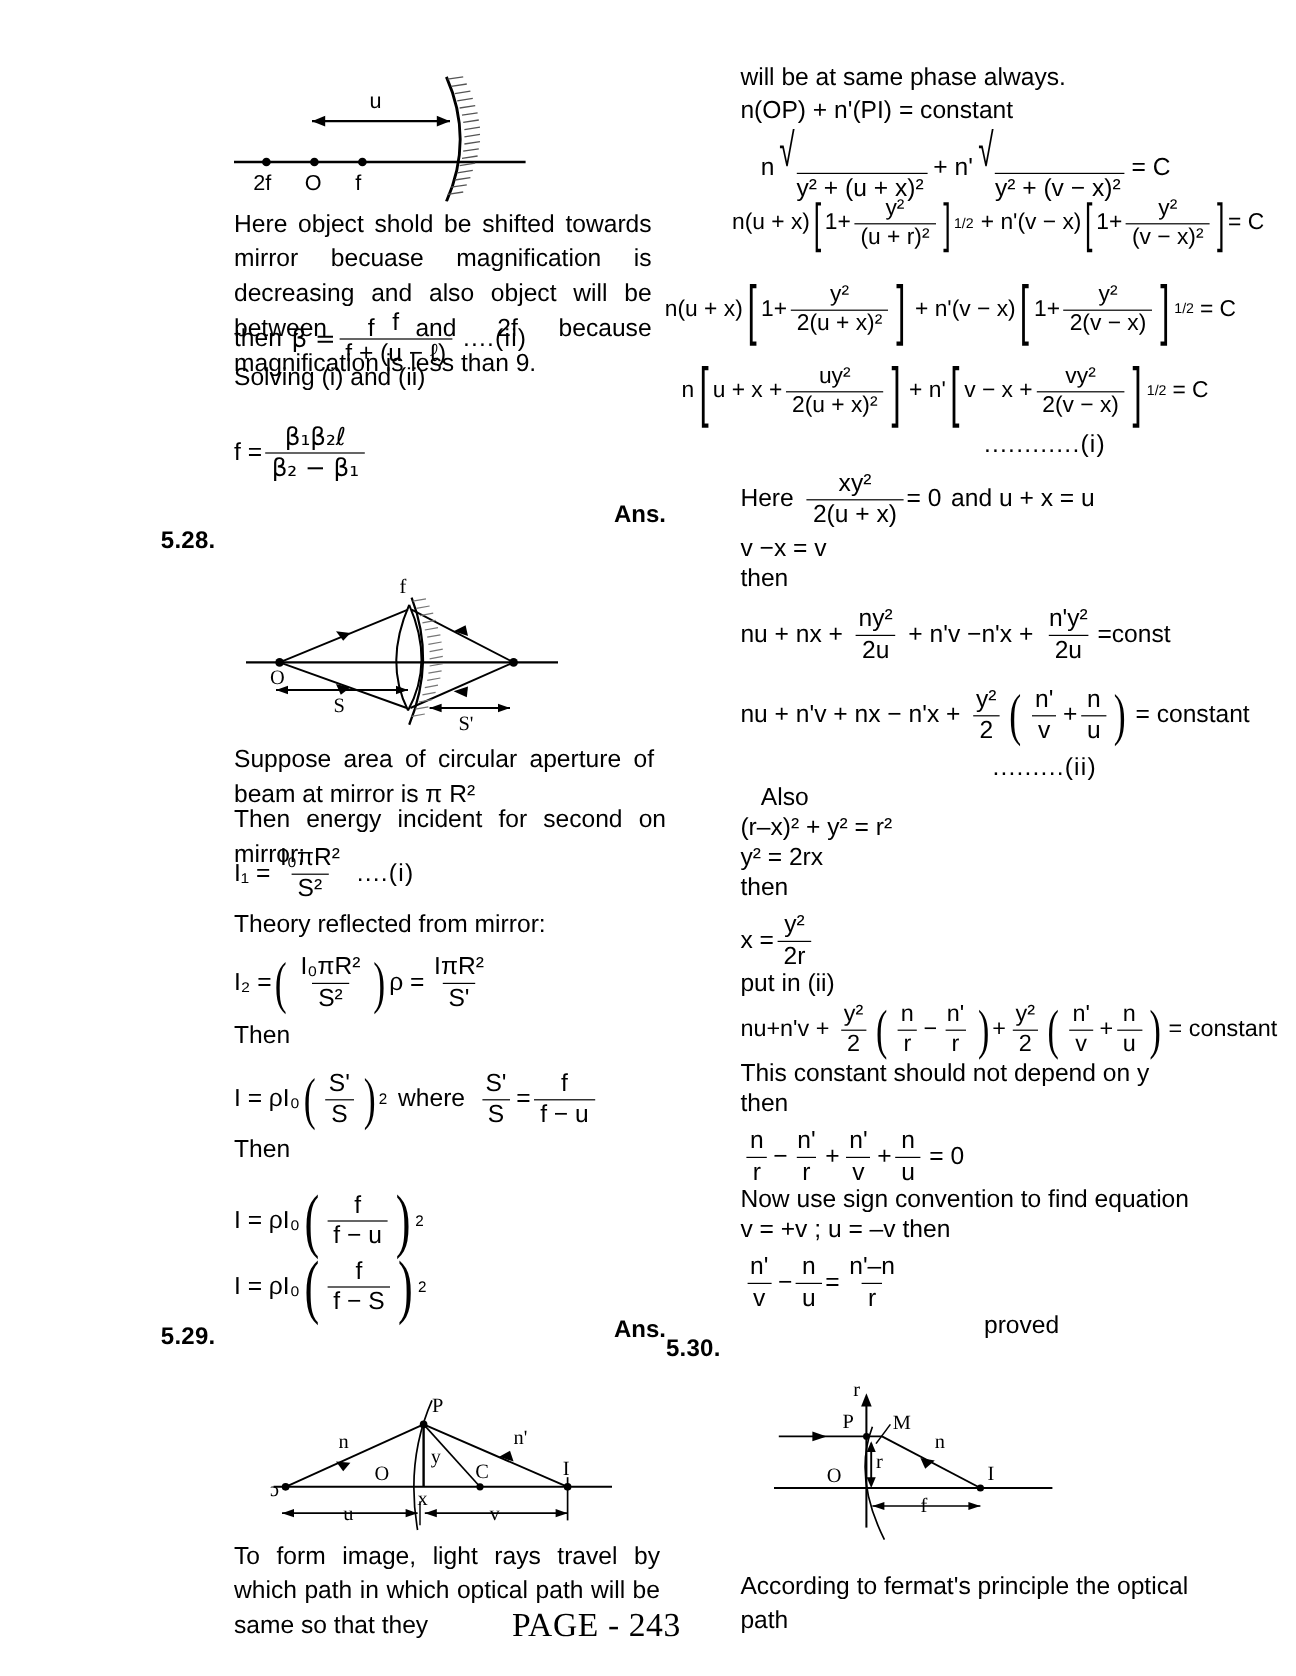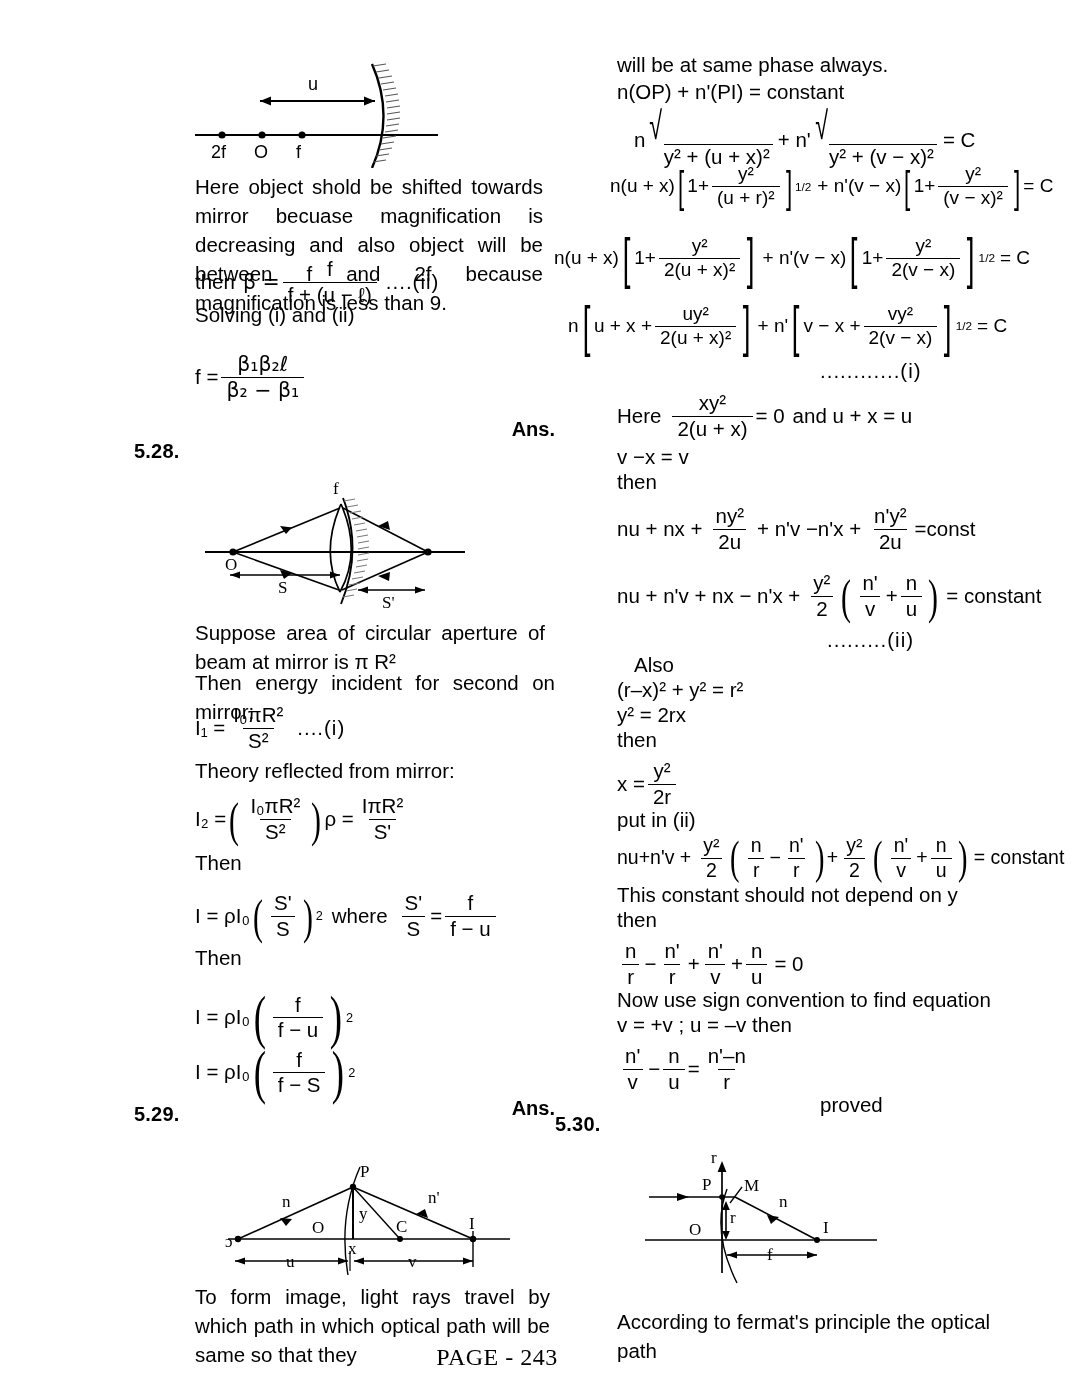--- a/index.html
+++ b/index.html
@@ -117,21 +117,21 @@
   .figlabel-sans {
     font-family: "Liberation Sans", sans-serif;
     font-size: 18px;
   }
   .footer {
     position: absolute;
     left: 0; right: 0;
     bottom: 26px;
     text-align: center;
     font-family: "Liberation Serif", serif;
-    font-size: 24px;
+    font-size: 28px;
     letter-spacing: .5px;
     padding-right: 86px;
   }
 </style>
 </head>
 <body>
 
 <div class="page">
 
   <div class="col col-left">

